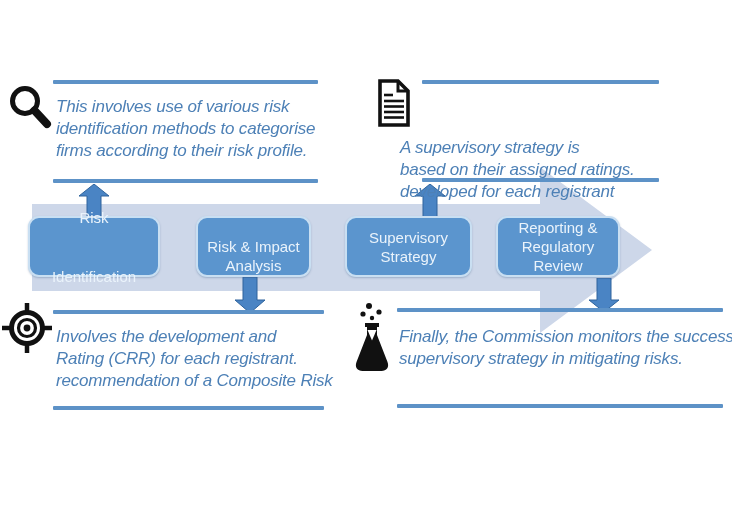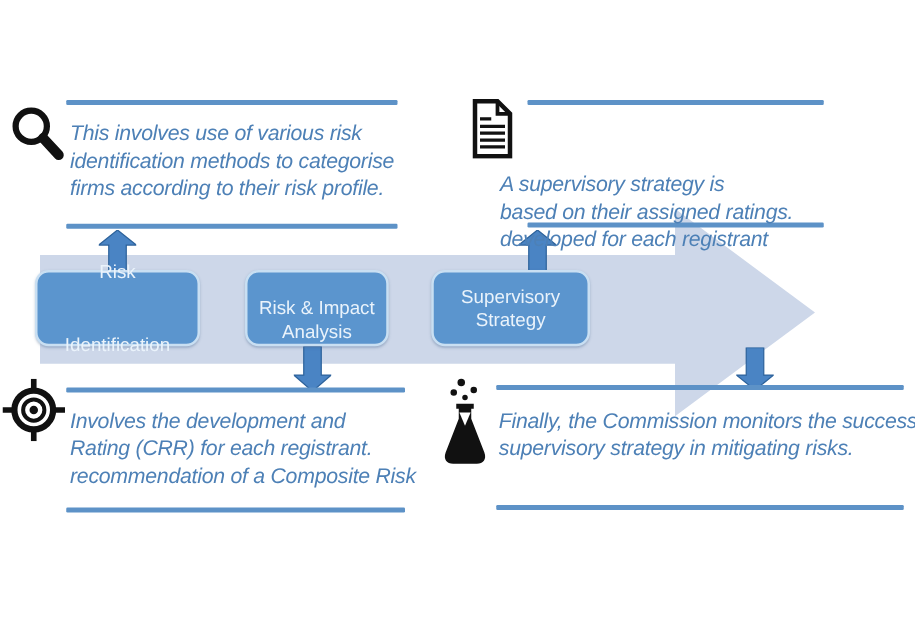--- a/index.html
+++ b/index.html
@@ -80,20 +80,25 @@
   </div>
   <div class="stage" style="left:196px;width:115px;justify-content:flex-end;">
     <div>Risk &amp; Impact</div>
     <div>Analysis</div>
 
   </div>
   <div class="stage" style="left:345px;width:127px;">
     <div>Supervisory</div>
     <div>Strategy</div>
   </div>
+  <div class="stage" style="left:496px;width:124px;">
+    <div>Reporting &amp;</div>
+    <div>Regulatory</div>
+    <div>Review</div>
+  </div>
 
   <div class="icon" style="left:8px;top:85px;">
     <svg width="46" height="46" viewBox="0 0 46 46">
       <circle cx="17" cy="16" r="12.5" fill="none" stroke="#111" stroke-width="5"></circle>
       <path d="M26.5,25.5 L39,39" stroke="#111" stroke-width="8" stroke-linecap="round"></path>
     </svg>
   </div>
   <div class="icon" style="left:376px;top:79px;">
     <svg width="36" height="48" viewBox="0 0 36 48">
       <path d="M4,2 H22 L32,12 V46 H4 Z" fill="#fff" stroke="#111" stroke-width="3.6"></path>

